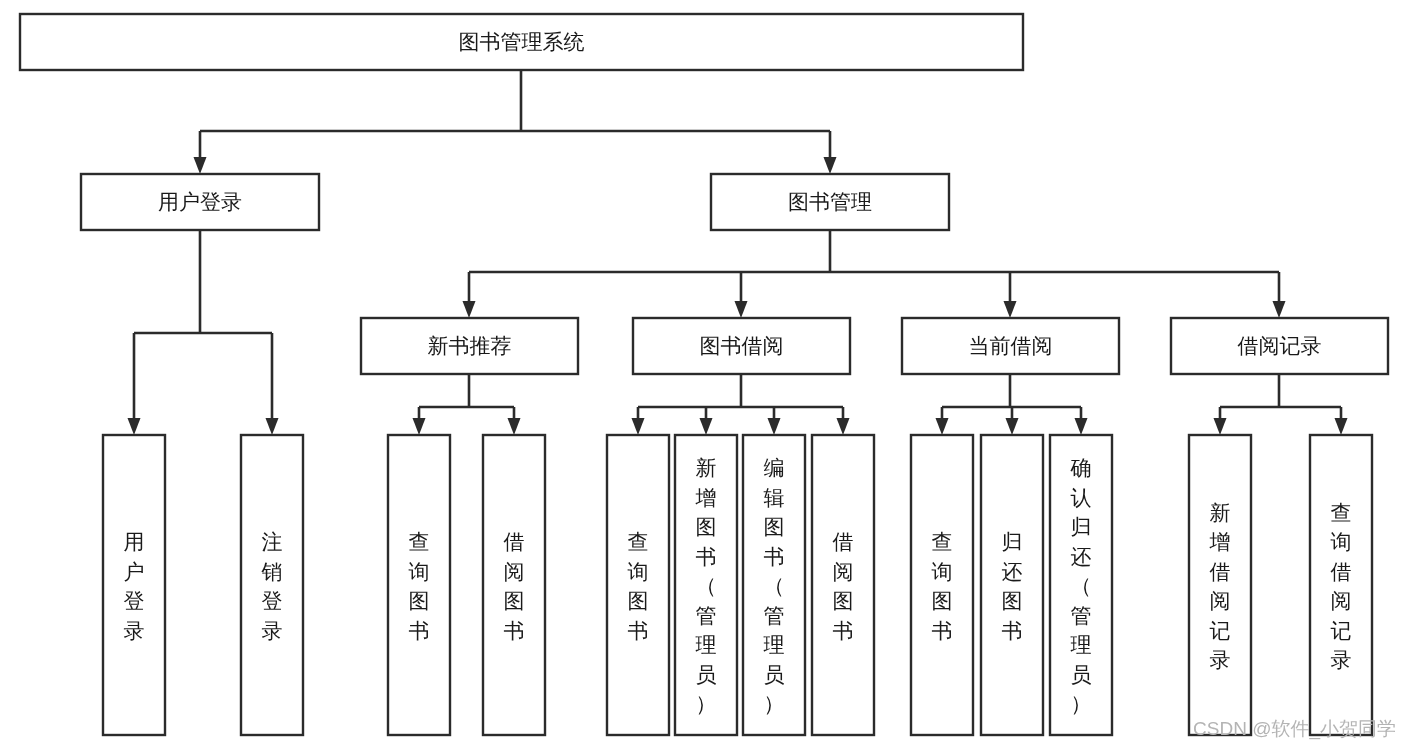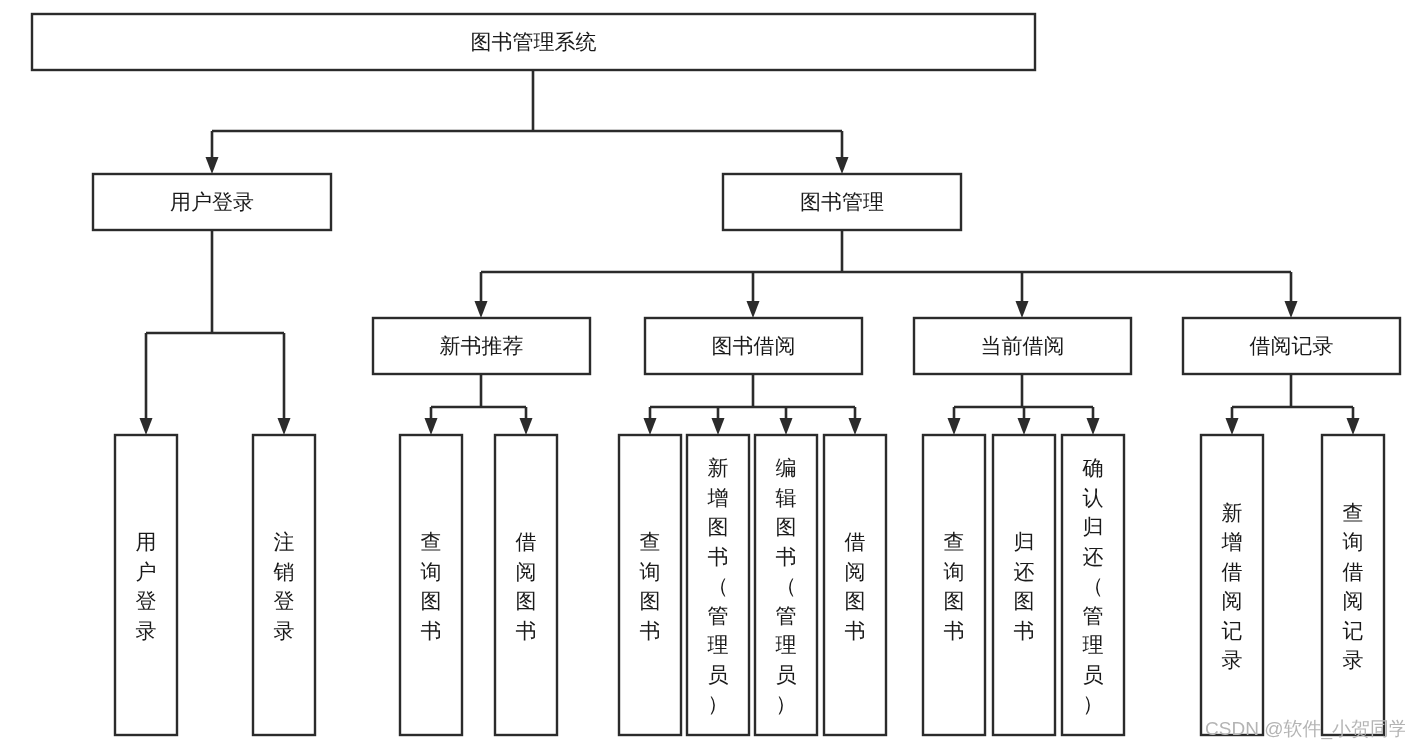--- a/index.html
+++ b/index.html
@@ -10,21 +10,21 @@
   }
   body {
     width: 1405px;
     height: 747px;
     font-family: "Liberation Sans", "DejaVu Sans", sans-serif;
     overflow: hidden;
     position: relative;
   }
   #diagram-root {
     position: absolute;
-    left: 12px;
+    left: 0;
     top: 0;
     width: 1110px;
     height: 747px;
   }
   svg.flow {
     display: block;
     width: 1405px;
     height: 747px;
     shape-rendering: geometricPrecision;
   }

